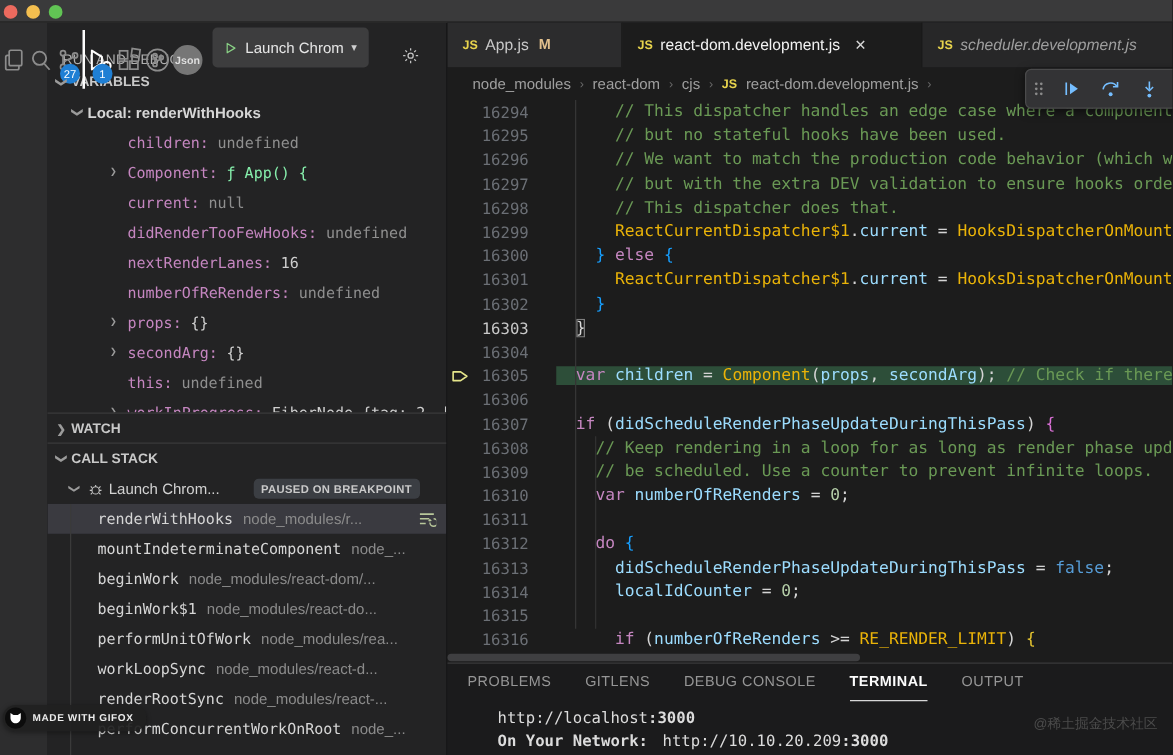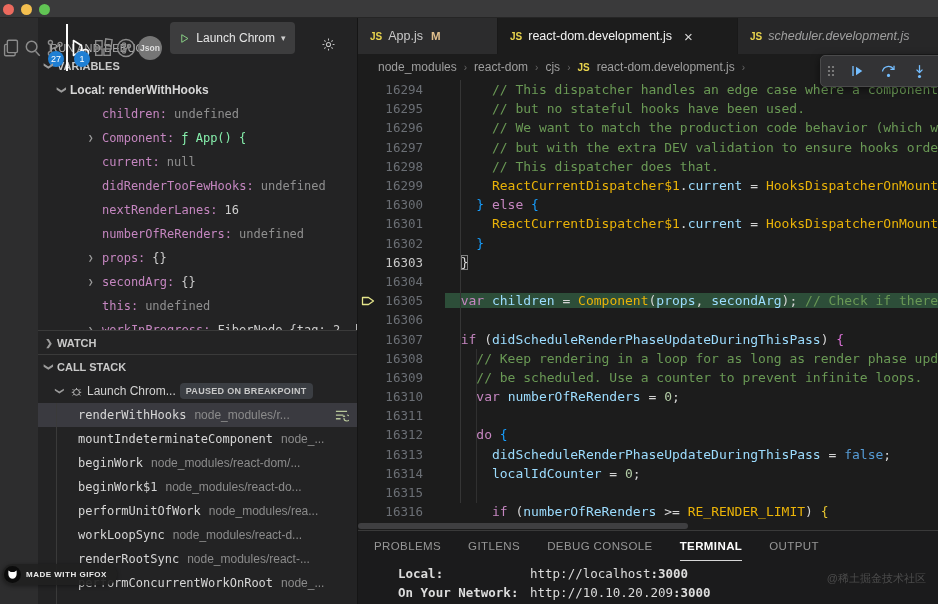--- a/index.html
+++ b/index.html
@@ -41,21 +41,21 @@
   .var-row{height:24px;display:flex;align-items:center;padding-left:50px;gap:0;font-family:"DejaVu Sans Mono",monospace;font-size:12px;white-space:nowrap;overflow:hidden}
   .var-tw{width:14px;flex:none;font-size:9px;color:#9b9b9b}
   .var-name{color:#c586c0;margin-right:7px}
   .var-val{color:#cecece}
   .var-val.muted{color:#8f8f8f}
   .var-val.fn{color:#86efac}
   .watch-sect{border-top:1px solid #3a3a3a}
   .stack-sect{border-top:1px solid #3a3a3a;flex:1;min-height:0;display:flex;flex-direction:column}
   .session-row{height:24px;flex:none;display:flex;align-items:center;gap:4px;padding-left:16px;font-size:12px;color:#d2d2d2;white-space:nowrap}
   .bug-icon{display:flex;color:#c5c5c5}
-  .paused-badge{margin-left:0;background:#3b3e43;border-radius:4px;font-size:9px;padding:3px 6px;color:#c9c9c9;letter-spacing:.3px;font-weight:bold}
+  .paused-badge{margin-left:23px;background:#3b3e43;border-radius:4px;font-size:9px;padding:3px 6px;color:#c9c9c9;letter-spacing:.3px;font-weight:bold}
   .frames{flex:1;overflow:hidden;position:relative}
   .frames::before{content:'';position:absolute;left:18px;top:0;bottom:0;width:1px;background:#3a3a3a}
   .stack-row{height:24px;display:flex;align-items:center;padding:0 8px 0 40px;gap:8px;white-space:nowrap;overflow:hidden}
   .stack-row.selected{background:#3a3a40}
   .stack-fn{font-family:"DejaVu Sans Mono",monospace;font-size:12px;color:#d6d6d6;flex:none}
   .stack-path{font-size:12px;color:#8b8b8b;overflow:hidden}
   .stack-path.right{margin-left:auto}
   .loc-pill{background:#343435;border-radius:9px;padding:2px 7px;font-size:10.5px;color:#9d9d9d;flex:none}
   .frame-icon{margin-left:auto;display:flex;color:#c5c5c5;flex:none}
 
@@ -490,21 +490,21 @@
 
       <div class="panel">
         <div class="panel-tabs" id="paneltabs">
             <span class="ptab">PROBLEMS</span>
             <span class="ptab">GITLENS</span>
             <span class="ptab">DEBUG CONSOLE</span>
             <span class="ptab active">TERMINAL</span>
             <span class="ptab">OUTPUT</span>
           </div>
         <div class="term" id="terminal">
-            <div class="trow"><span class="tlabel">Local:</span><span class="turl">http://localhost</span><span class="tport">:3000</span></div>
+            <div class="trow"><span class="turl">http://localhost</span><span class="tport">:3000</span></div>
             <div class="trow"><span class="tlabel">On Your Network:</span><span class="turl">http://10.10.20.209</span><span class="tport">:3000</span></div>
           </div>
         <div class="watermark">@稀土掘金技术社区</div>
       </div>
     </div>
   </div>
 
   <div class="dbg-toolbar" id="dbgtoolbar">
     <span class="dbg-grip">
       <svg width="10" height="16" viewBox="0 0 10 16" fill="#8a8a8a">

